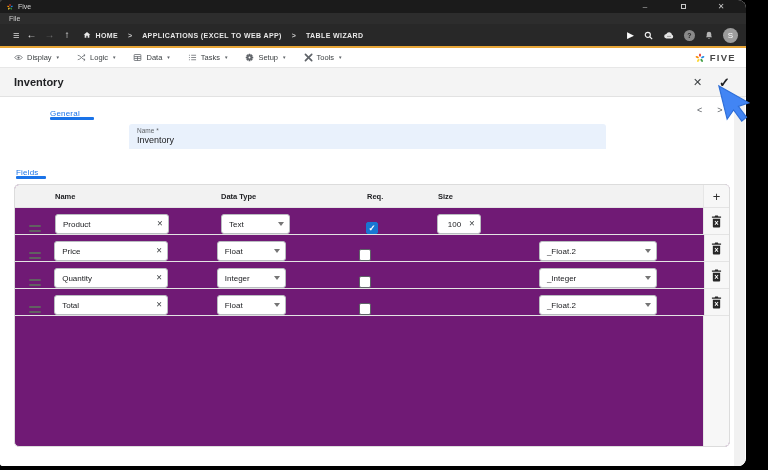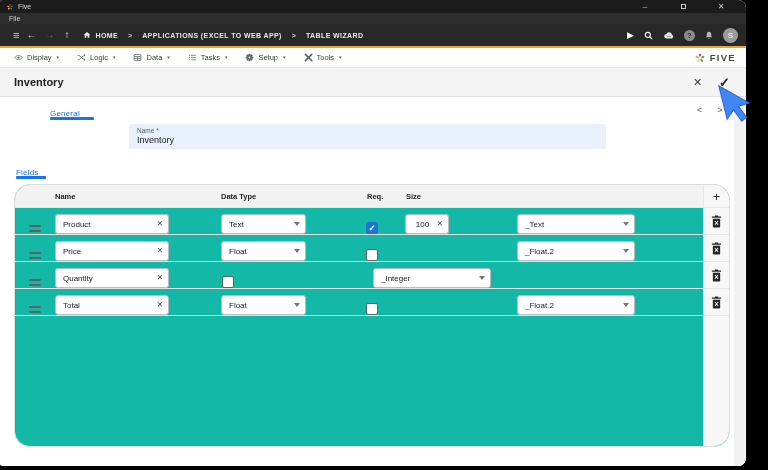--- a/index.html
+++ b/index.html
@@ -60,45 +60,45 @@
   .tab-underline { position:absolute; height:2.5px; background:#1a73e8; border-radius:1px; }
   .t-general { left:50px; top:6px; } .u-general { left:50px; top:20px; width:44px; }
   .t-fields  { left:16px; top:65px; } .u-fields  { left:16px; top:79px; width:30px; }
   .pager { position:absolute; top:8px; left:697px; display:flex; gap:15px; font-size:9px; color:#5f6368; }
   .name-field { position:absolute; left:129px; top:27px; width:477px; height:25px; background:#e9f1fc;
     border-radius:3px 3px 0 0; padding:3px 8px; }
   .nf-label { font-size:6.5px; color:#5f6368; }
   .nf-value { font-size:9px; color:#202124; margin-top:1px; }
   
   .ftable { position:absolute; left:14px; top:87px; width:716px; height:263px; border:1px solid #dcdcdc;
-    border-radius:16px; display:flex; flex-direction:column; overflow:hidden; background:#14b8a6; }
+    border-radius:5px; display:flex; flex-direction:column; overflow:hidden; background:#701a75; }
   .fhead { height:22px; min-height:22px; background:#f2f2f2; display:flex; align-items:center; }
   .fh { font-size:7.5px; font-weight:700; color:#202124; }
   .frow { height:27px; min-height:27px; display:flex; align-items:flex-end; border-top:1px solid #e4e4e4; }
   .ffill { flex:1; display:flex; border-top:1px solid #e4e4e4; }
   .c-handle { width:40px; display:flex; justify-content:center; }
   .c-name { width:166px; } .c-type { width:144px; } .c-req { width:40px; padding-left:1px; }
-  .c-size { width:110px; } .c-default { width:170px; padding-left:2px; }
+  .c-size { width:110px;margin-left:32px; } .c-default { width:170px; padding-left:2px; }
   .fhead .c-req { padding-left:2px; } .fhead .c-size { padding-left:1px; }
   .c-action { margin-left:auto; width:26px; align-self:stretch; background:#f7f7f7; border-left:1px solid #e6e6e6;
     display:flex; align-items:center; justify-content:center; }
   .drag i { display:block; width:12px; height:2px; background:#616161; margin:2.5px 0; border-radius:1px; }
   .inputbox { position:relative; height:20px; border:1px solid #b9bcc0; border-radius:3px; background:#fff;
     display:flex; align-items:center; }
   .inputbox input { border:0; outline:0; background:transparent; font:8px "Liberation Sans",sans-serif;
     color:#202124; padding:0 16px 0 7px; width:100%; }
   .ib-name { width:114px; } .ib-size { width:44px; }
   .ib-size input { text-align:center; padding:0 15px 0 6px; }
   .clear { position:absolute; right:5px; font-size:7.5px; color:#3c4043; line-height:1; }
   .selectbox { position:relative; height:20px; border:1px solid #b9bcc0; border-radius:3px; background:#fff;
     display:flex; align-items:center; padding:0 14px 0 7px; }
   .selectbox .val { font-size:8px; color:#202124; }
   .sel-caret { position:absolute; right:5px; width:0; height:0; border-left:3px solid transparent;
     border-right:3px solid transparent; border-top:4px solid #757575; }
-  .sb-type { width:85px; } .sb-default { width:118px; }
+  .sb-type { width:69px; } .sb-default { width:118px; }
   .cbx { width:12px; height:12px; border:1.5px solid #5f6368; border-radius:2px; background:#fff;
     display:flex; align-items:center; justify-content:center; }
   .cbx .tick { display:none; color:#fff; font-size:8.5px; font-weight:700; line-height:1; }
   .cbx.checked { background:#1976d2; border-color:#1976d2; }
   .cbx.checked .tick { display:block; }
   .plus { font-size:13px; color:#2f2f2f; }
   
   .cursor { position:absolute; left:716px; top:84px; transform:rotate(-14deg); transform-origin:3px 2px; z-index:10; }
 </style>
 </head>
@@ -306,26 +306,20 @@
             <span class="cbx checked">
               <span class="tick">✓</span>
             </span>
           </span>
         <span class="c-size">
             <span class="inputbox ib-size">
               <input value="100" style="">
               <span class="clear">✕</span>
             </span>
           </span>
-        <span class="c-default">
-            <span class="selectbox sb-default">
-              <span class="val">_Text</span>
-              <span class="sel-caret"></span>
-            </span>
-          </span>
         <span class="c-action">
           <svg width="11" height="13" viewBox="0 0 12 14">
             <path fill="#272727" d="M4.5 0.5 L7.5 0.5 L8 1.5 L11 1.5 L11 3 L1 3 L1 1.5 L4 1.5 Z M2 4 L10 4 L10 12.5 Q10 13.5 9 13.5 L3 13.5 Q2 13.5 2 12.5 Z"></path>
             <path stroke="#fff" stroke-width="1.1" d="M4.3 6.5 L7.7 10.5 M7.7 6.5 L4.3 10.5"></path>
           </svg>
         </span>
       </div>
 
       <div class="frow">
         <span class="c-handle">
@@ -370,20 +364,26 @@
               <i></i>
               <i></i>
             </span>
           </span>
         <span class="c-name">
             <span class="inputbox ib-name">
               <input value="Quantity" style="">
               <span class="clear">✕</span>
             </span>
           </span>
+        <span class="c-type">
+            <span class="selectbox sb-type">
+              <span class="val">Integer</span>
+              <span class="sel-caret"></span>
+            </span>
+          </span>
         <span class="c-req">
             <span class="cbx"></span>
           </span>
         <span class="c-size"></span>
         <span class="c-default">
             <span class="selectbox sb-default">
               <span class="val">_Integer</span>
               <span class="sel-caret"></span>
             </span>
           </span>

